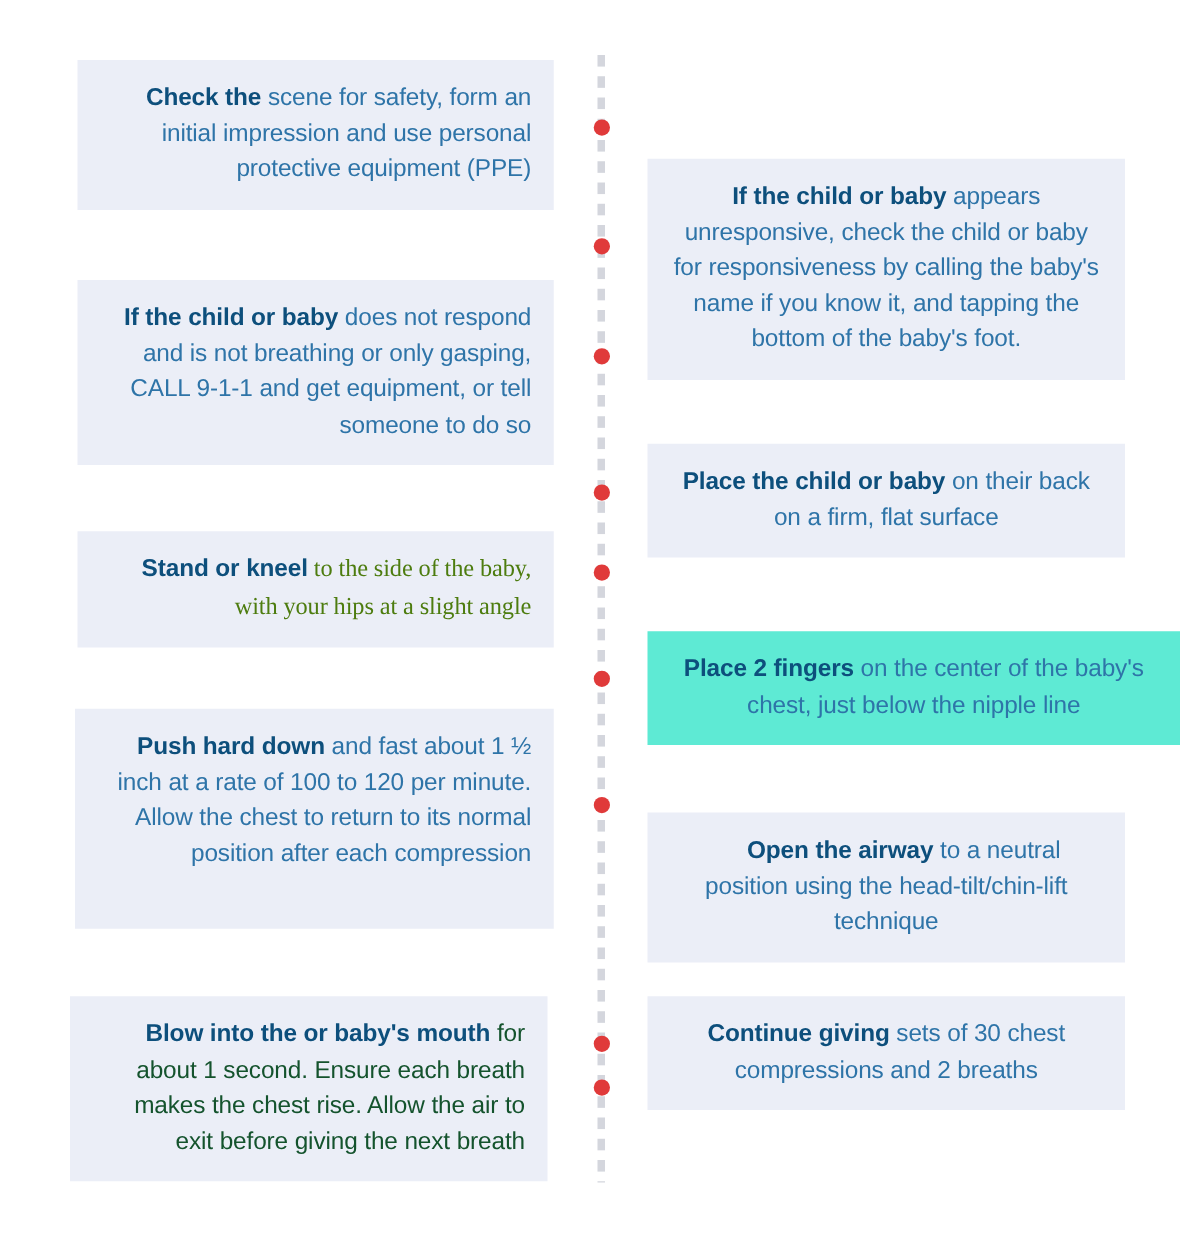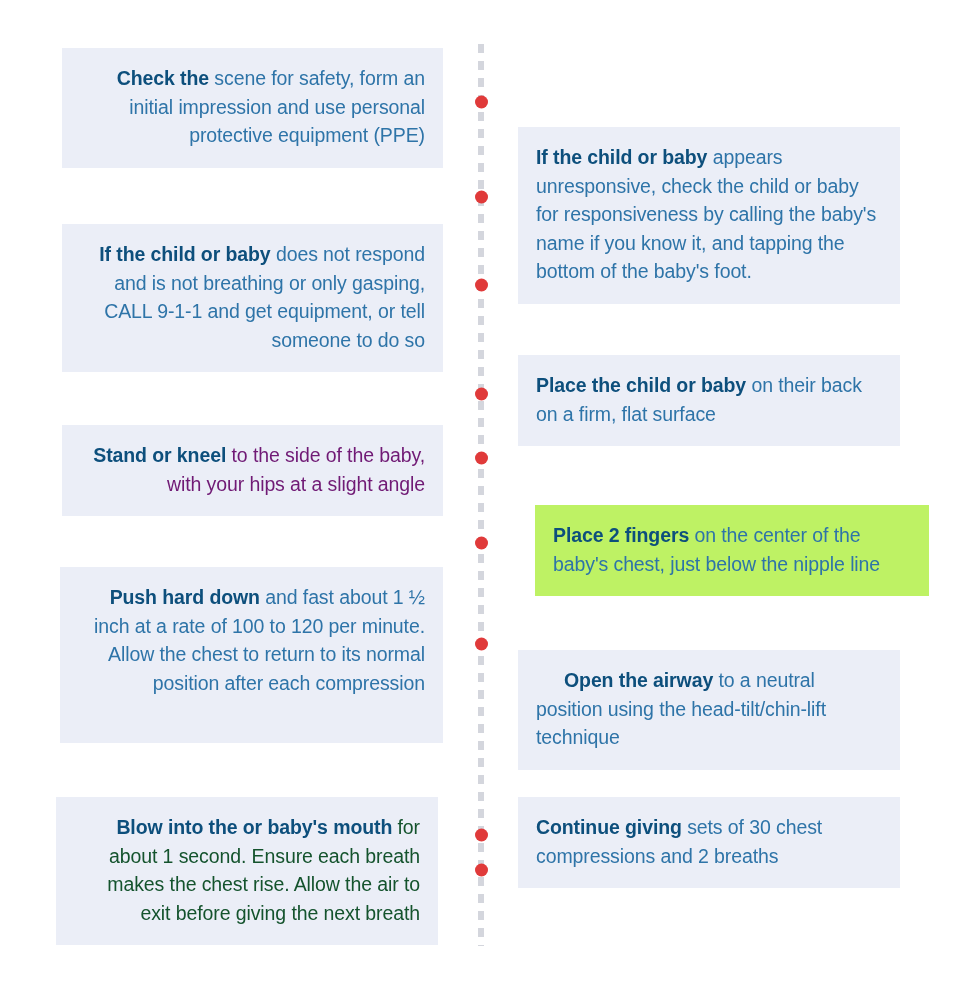--- a/index.html
+++ b/index.html
@@ -49,21 +49,21 @@
     padding: 16px 18px 18px 18px;
     color: #2a6a9e;
     font-size: 19.5px;
     line-height: 28.5px;
     letter-spacing: -0.1px;
   }
   .step-card.left {
     text-align: right;
   }
   .step-card.right {
-    text-align: left;
+    text-align: center;
   }
   .step-card b,
   .step-card .lead {
     font-weight: bold;
     color: #0d4f7c;
   }
   .step-card .body {
     color: #2e74a8;
     font-weight: normal;
   }
@@ -81,19 +81,19 @@
     <div class="timeline-dot" style="top: 543px; background: rgb(224, 58, 58);"></div>
     <div class="timeline-dot" style="top: 644px; background: rgb(224, 58, 58);"></div>
     <div class="timeline-dot" style="top: 835px; background: rgb(224, 58, 58);"></div>
     <div class="timeline-dot" style="top: 870px; background: rgb(224, 58, 58);"></div>
   </div>
 <div id="steps-layer">
     <div class="step-card left" style="left: 62px; top: 48px; width: 381px; min-height: 117px; background: rgb(235, 238, 247);"><span class="lead" style="color: rgb(13, 79, 124); text-align: center;">Check the</span><span class="body" style="color: rgb(46, 116, 168);"> scene for safety, form an initial impression and use personal protective equipment (PPE)</span></div>
     <div class="step-card right" style="left: 518px; top: 127px; width: 382px; min-height: 165px; background: rgb(235, 238, 247);"><span class="lead" style="color: rgb(13, 79, 124);">If the child or baby</span><span class="body" style="color: rgb(46, 116, 168);"> appears unresponsive, check the child or baby for responsiveness by calling the baby's name if you know it, and tapping the bottom of the baby's foot.</span></div>
     <div class="step-card left" style="left: 62px; top: 224px; width: 381px; min-height: 134px; background: rgb(235, 238, 247);"><span class="lead" style="color: rgb(13, 79, 124);">If the child or baby</span><span class="body" style="color: rgb(46, 116, 168);"> does not respond and is not breathing or only gasping, CALL 9-1-1 and get equipment, or tell someone to do so</span></div>
     <div class="step-card right" style="left: 518px; top: 355px; width: 382px; min-height: 79px; background: rgb(235, 238, 247);"><span class="lead" style="color: rgb(13, 79, 124);">Place the child or baby</span><span class="body" style="color: rgb(46, 116, 168);"> on their back on a firm, flat surface</span></div>
-    <div class="step-card left" style="left: 62px; top: 425px; width: 381px; min-height: 85px; background: rgb(235, 238, 247);"><span class="lead" style="color: rgb(13, 79, 124); margin-top: 44px;">Stand or kneel</span><span class="body" style="color: #701a75;"> to the side of the baby, with your hips at a slight angle</span></div>
-    <div class="step-card right" style="left: 535px; top: 505px; width: 394px; min-height: 79px; background: #bef264;"><span class="lead" style="color: rgb(13, 79, 124);">Place 2 fingers</span><span class="body" style="color: rgb(46, 116, 168);"> on the center of the baby's chest, just below the nipple line</span></div>
+    <div class="step-card left" style="left: 62px; top: 425px; width: 381px; min-height: 85px; background: rgb(235, 238, 247);"><span class="lead" style="color: rgb(13, 79, 124); margin-top: 44px;">Stand or kneel</span><span class="body" style="color: #4d7c0f; font-family: Liberation Serif, serif;"> to the side of the baby, with your hips at a slight angle</span></div>
+    <div class="step-card right" style="left: 518px; top: 505px; width: 426px; min-height: 79px; background: #5eead4;"><span class="lead" style="color: rgb(13, 79, 124);">Place 2 fingers</span><span class="body" style="color: rgb(46, 116, 168);"> on the center of the baby's chest, just below the nipple line</span></div>
     <div class="step-card left" style="left: 60px; top: 567px; width: 383px; min-height: 176px; background: rgb(235, 238, 247);"><span class="lead" style="color: rgb(13, 79, 124); text-align: right;">Push hard down</span><span class="body" style="color: rgb(46, 116, 168);"> and fast about 1 ½ inch at a rate of 100 to 120 per minute. Allow the chest to return to its normal position after each compression</span></div>
     <div class="step-card right" style="left: 518px; top: 650px; width: 382px; min-height: 79px; background: rgb(235, 238, 247);"><span class="lead" style="color: rgb(13, 79, 124); margin-left: 28px;">Open the airway</span><span class="body" style="color: rgb(46, 116, 168);"> to a neutral position using the head-tilt/chin-lift technique</span></div>
     <div class="step-card left" style="left: 56px; top: 797px; width: 382px; min-height: 146px; background: rgb(235, 238, 247);"><span class="lead" style="color: rgb(13, 79, 124);">Blow into the or baby's mouth</span><span class="body" style="color: #14532d;"> for about 1 second. Ensure each breath makes the chest rise. Allow the air to exit before giving the next breath</span></div>
     <div class="step-card right" style="left: 518px; top: 797px; width: 382px; min-height: 79px; background: rgb(235, 238, 247);"><span class="lead" style="color: rgb(13, 79, 124);">Continue giving</span><span class="body" style="color: rgb(46, 116, 168); margin-top: 40px;"> sets of 30 chest compressions and 2 breaths</span></div>
   </div>
 
 </body></html>

